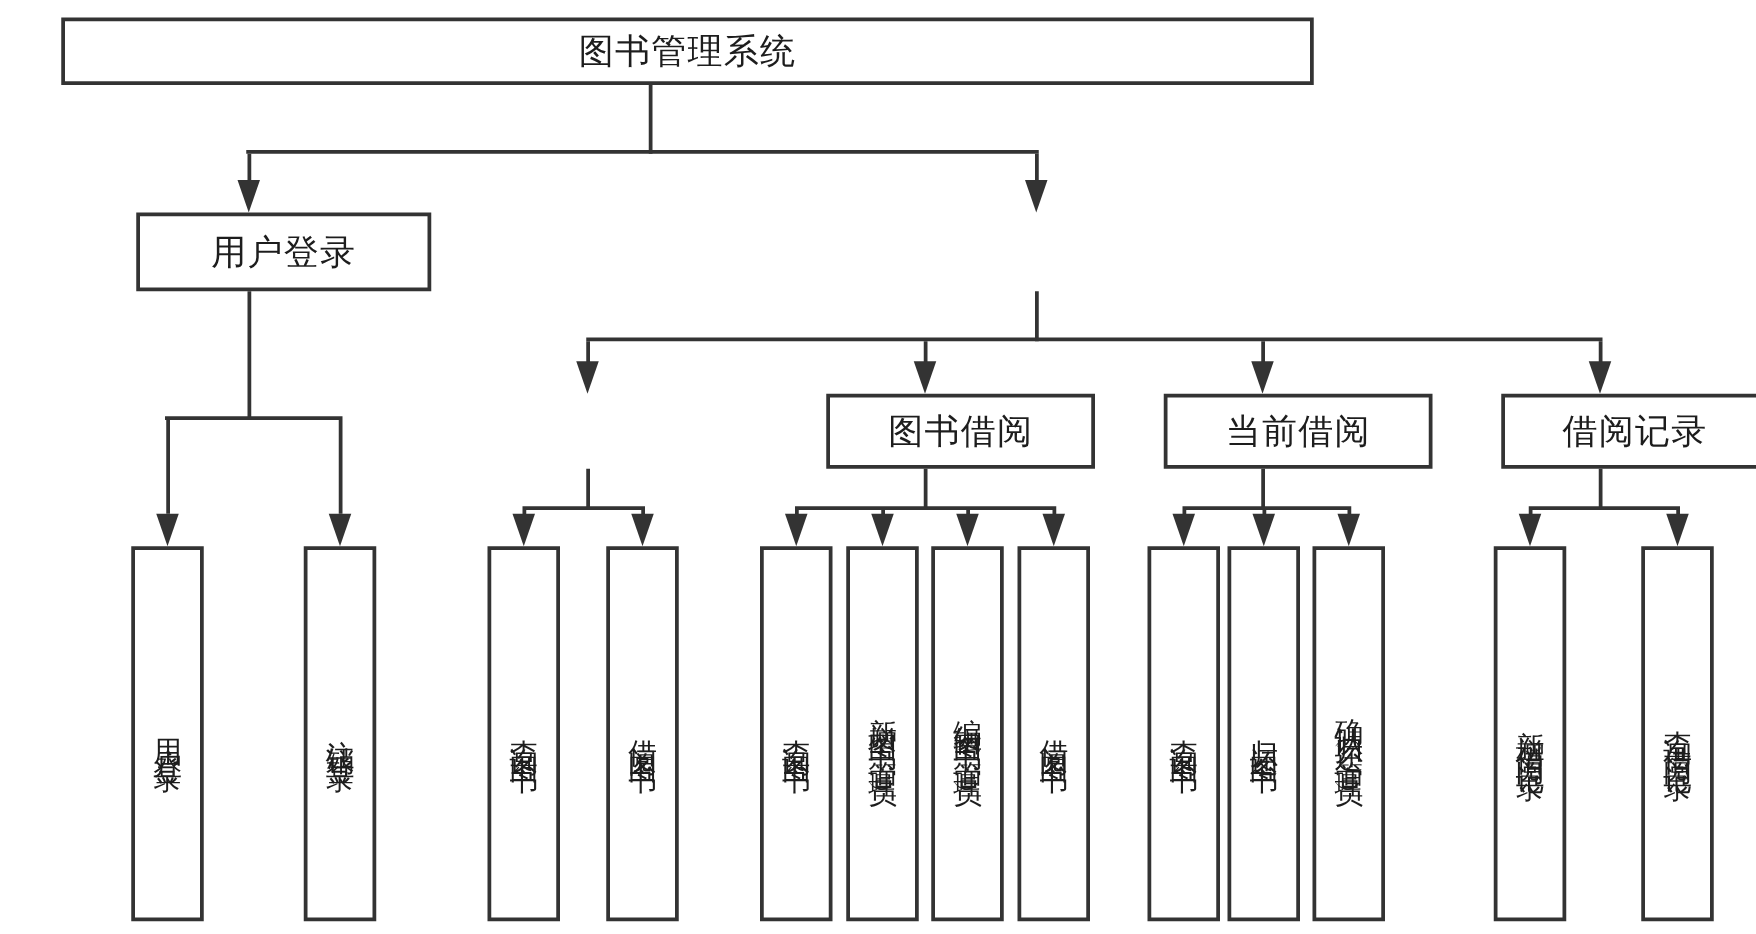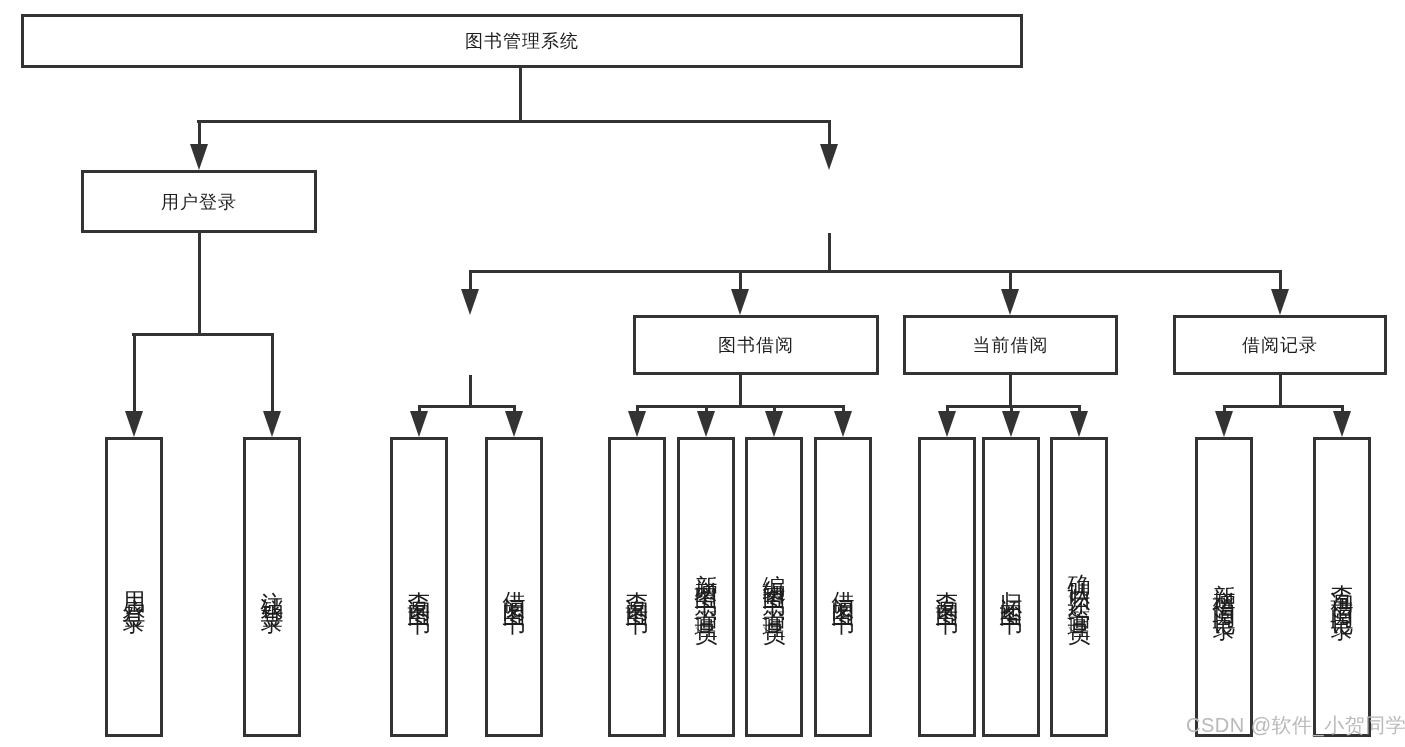--- a/index.html
+++ b/index.html
@@ -20,21 +20,21 @@
   }
   .box {
     position: absolute;
     border: 3px solid var(--line);
     background: var(--bg);
     display: flex;
     align-items: center;
     justify-content: center;
     color: var(--text);
   }
-  .box.h { font-size: 18px; letter-spacing: 1px; }
+  .box.h { font-size: 28px; letter-spacing: 1px; margin-left: 28px; }
   .box.v { font-size: 23px; }
   .box.v .vlabel {
     writing-mode: vertical-rl;
     text-orientation: mixed;
     letter-spacing: 7px;
     line-height: 1;
     white-space: nowrap;
   }
   .hline, .vline, .stem {
     position: absolute;
@@ -98,21 +98,21 @@
     <div class="stem" style="left:469px;  top:273px; height:17px;"></div>
     <div class="arrow" style="left:461px;  top:289px;"></div>
     <div class="stem" style="left:739px;  top:273px; height:17px;"></div>
     <div class="arrow" style="left:731px;  top:289px;"></div>
     <div class="stem" style="left:1009px; top:273px; height:17px;"></div>
     <div class="arrow" style="left:1001px; top:289px;"></div>
     <div class="stem" style="left:1279px; top:273px; height:17px;"></div>
     <div class="arrow" style="left:1271px; top:289px;"></div>
   </div>
 
-  <div class="box h" style="left:633px; top:315px; width:246px; height:60px;">
+  <div class="box h" style="left:633px; top:315px; width:215px; height:60px;">
     <span>图书借阅</span>
   </div>
   <div class="box h" style="left:903px; top:315px; width:215px; height:60px;">
     <span>当前借阅</span>
   </div>
   <div class="box h" style="left:1173px; top:315px; width:214px; height:60px;">
     <span>借阅记录</span>
   </div>
 
   <div>
@@ -194,15 +194,14 @@
     <span class="vlabel">确认归还（管理员）</span>
   </div>
 
   <div class="box v" style="left:1195px; top:437px; width:58px; height:300px;">
     <span class="vlabel">新增借阅记录</span>
   </div>
   <div class="box v" style="left:1313px; top:437px; width:58px; height:300px;">
     <span class="vlabel">查询借阅记录</span>
   </div>
 
-  <div class="watermark">CSDN @软件_小贺同学</div>
 
 </div>
 
 </body></html>

